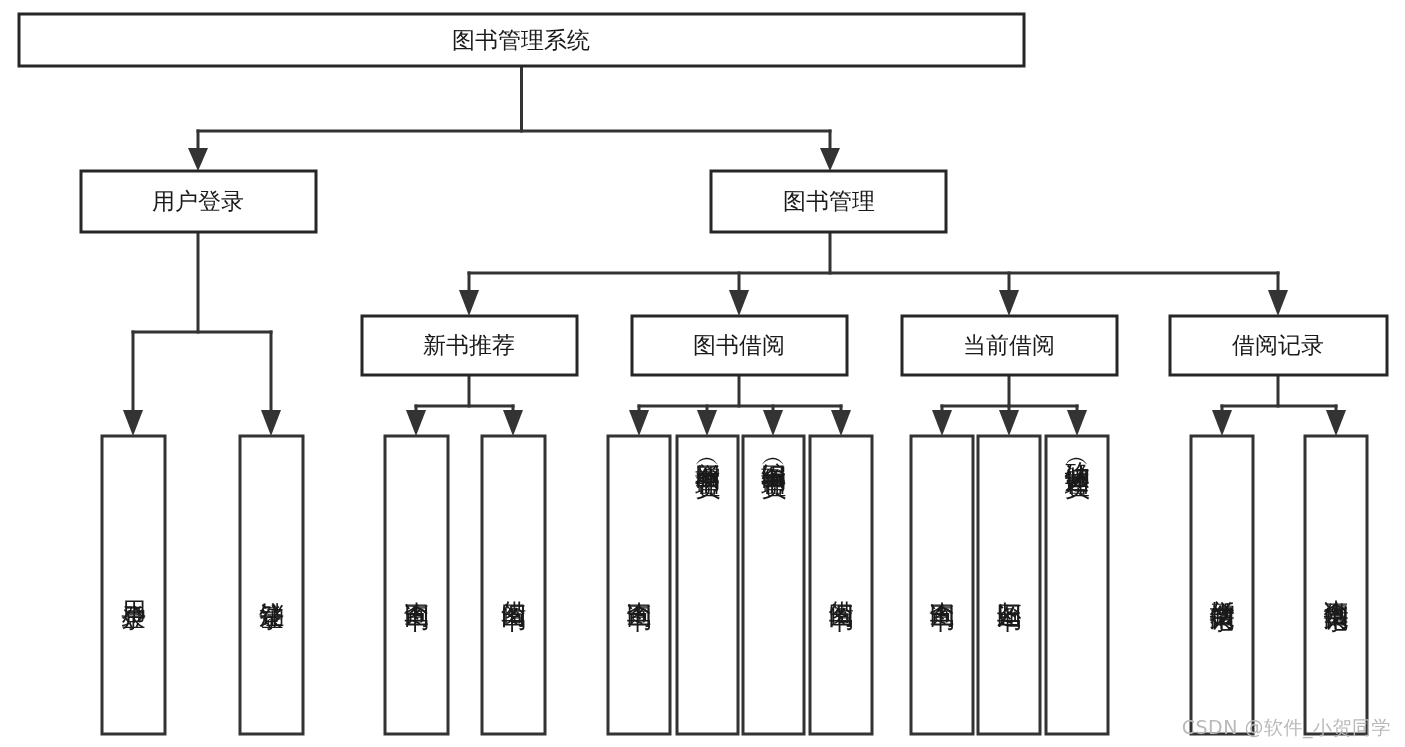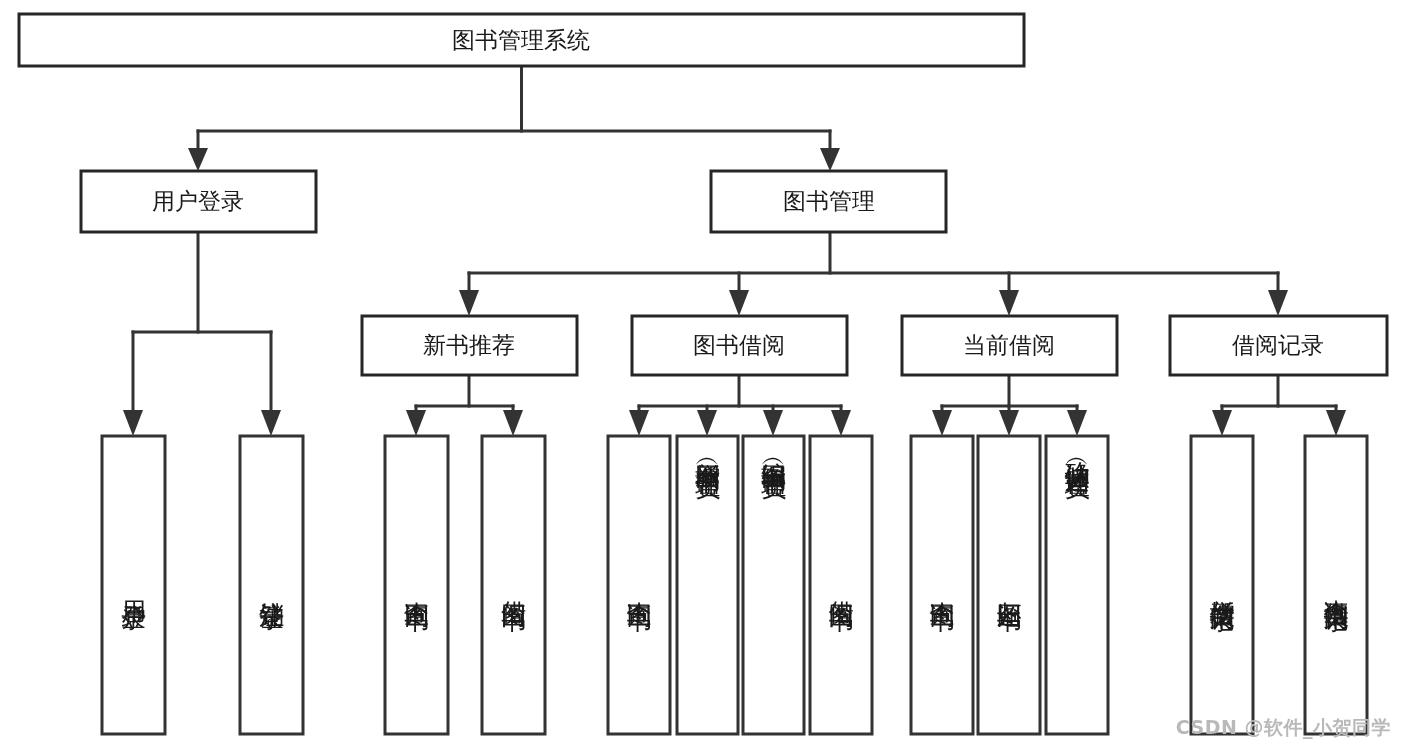--- a/index.html
+++ b/index.html
@@ -75,21 +75,20 @@
   }
   .watermark {
     position: absolute;
     right: 14px;
     bottom: 6px;
     font-family: "DejaVu Sans", "Liberation Sans", sans-serif;
     font-size: 19px;
     color: #b9b9b9;
     letter-spacing: 0.5px;
     white-space: nowrap;
-    font-weight: bold;
   }
 </style>
 </head>
 <body>
 
 <div id="diagram-root">
 
   <svg id="flow-svg" viewBox="0 0 1405 747">
 
     <g>

